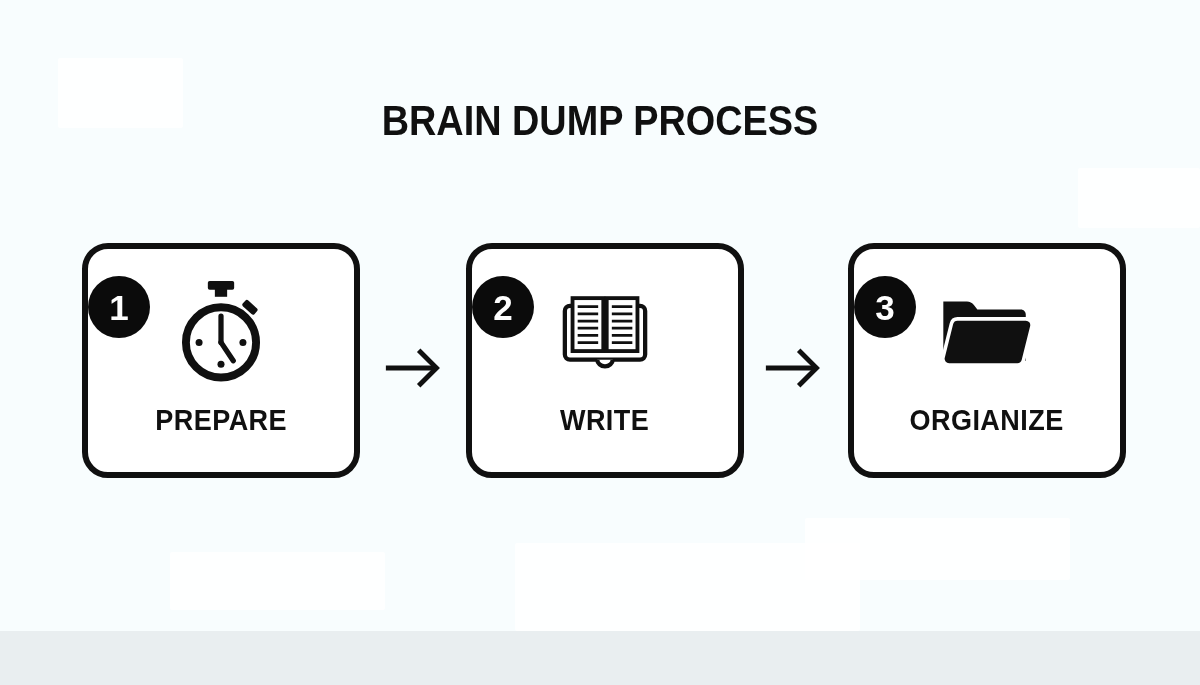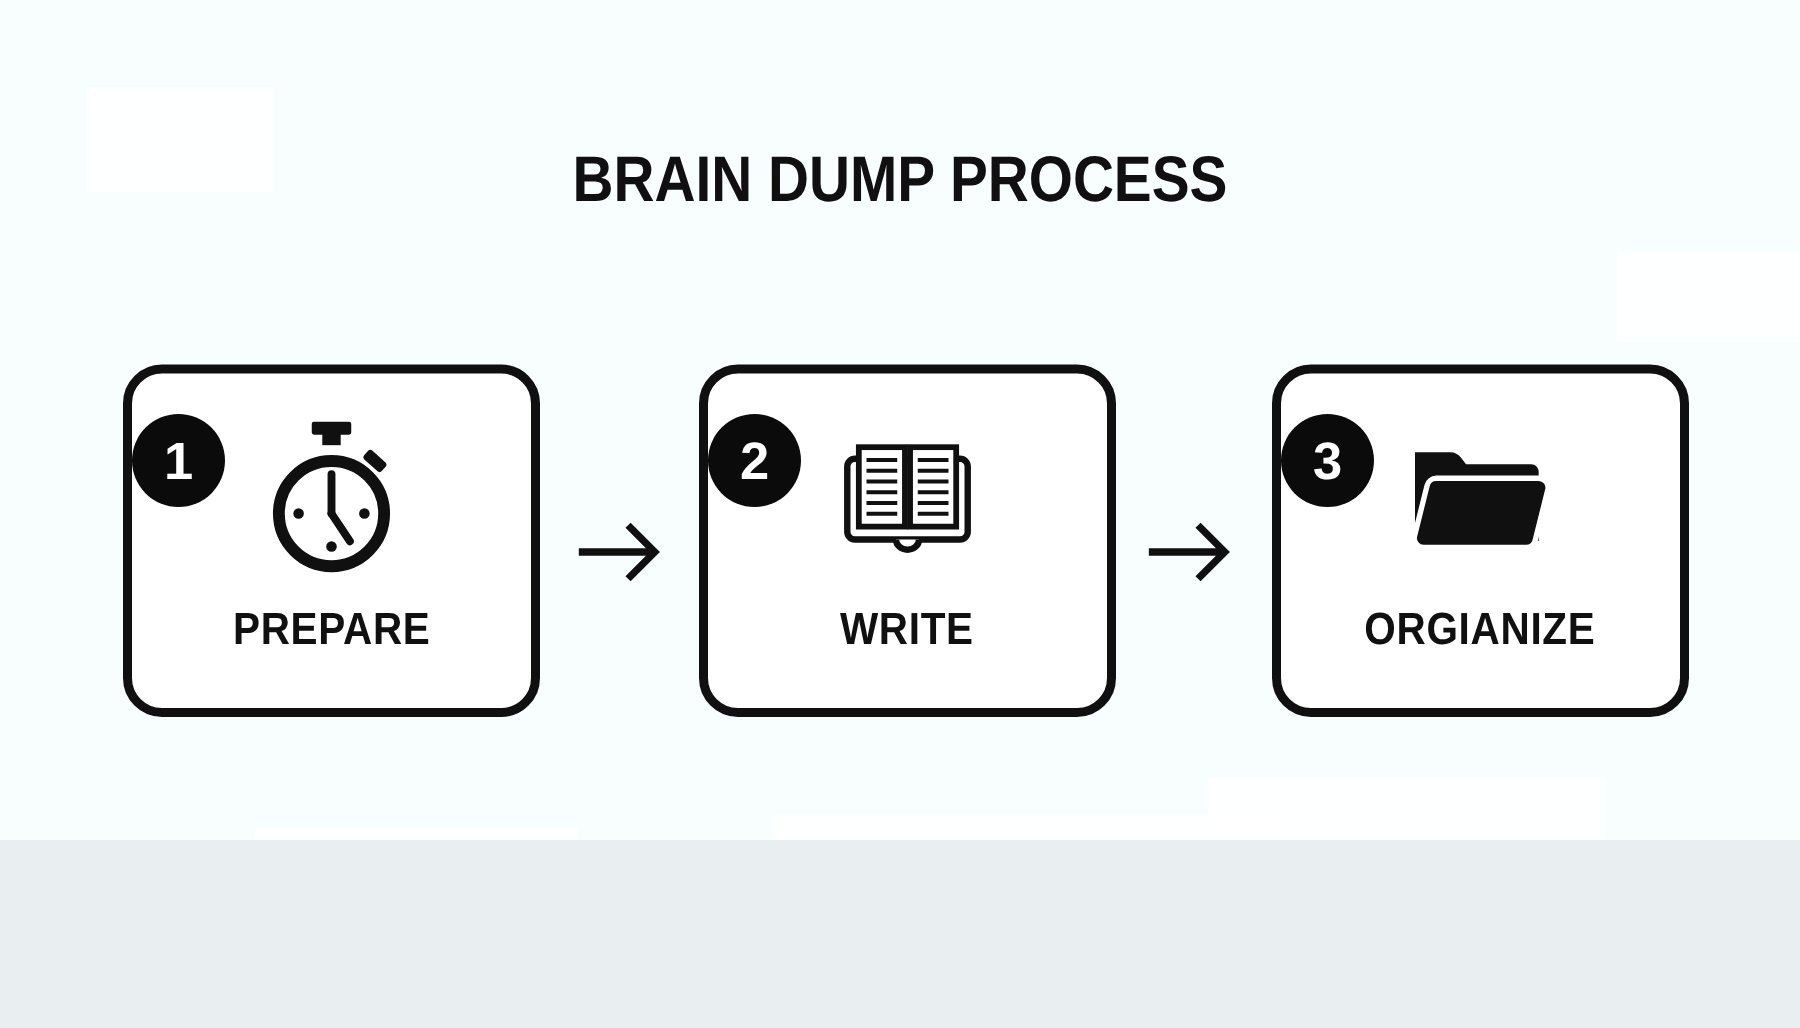--- a/index.html
+++ b/index.html
@@ -9,21 +9,21 @@
     --badge-fill: #0b0b0b;
     --badge-text: #ffffff;
   }
   * { margin: 0; padding: 0; box-sizing: border-box; }
   html, body { background: #e9eef0; }
   body { font-family: "Liberation Sans", sans-serif; }
 
   .canvas {
     position: relative;
     width: 1200px;
-    height: 560px;
+    height: 631px;
     background: var(--background);
     overflow: hidden;
     color: var(--ink);
   }
 
   
   .patch {
     position: absolute;
     background: rgba(255,255,255,0.85);
     border-radius: 2px;

